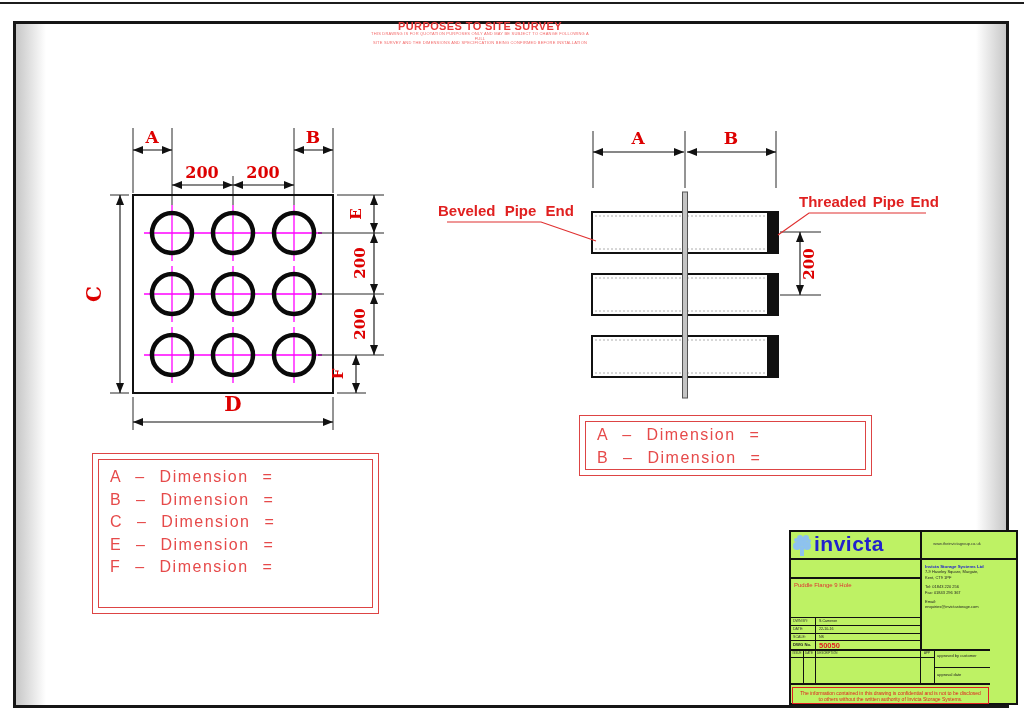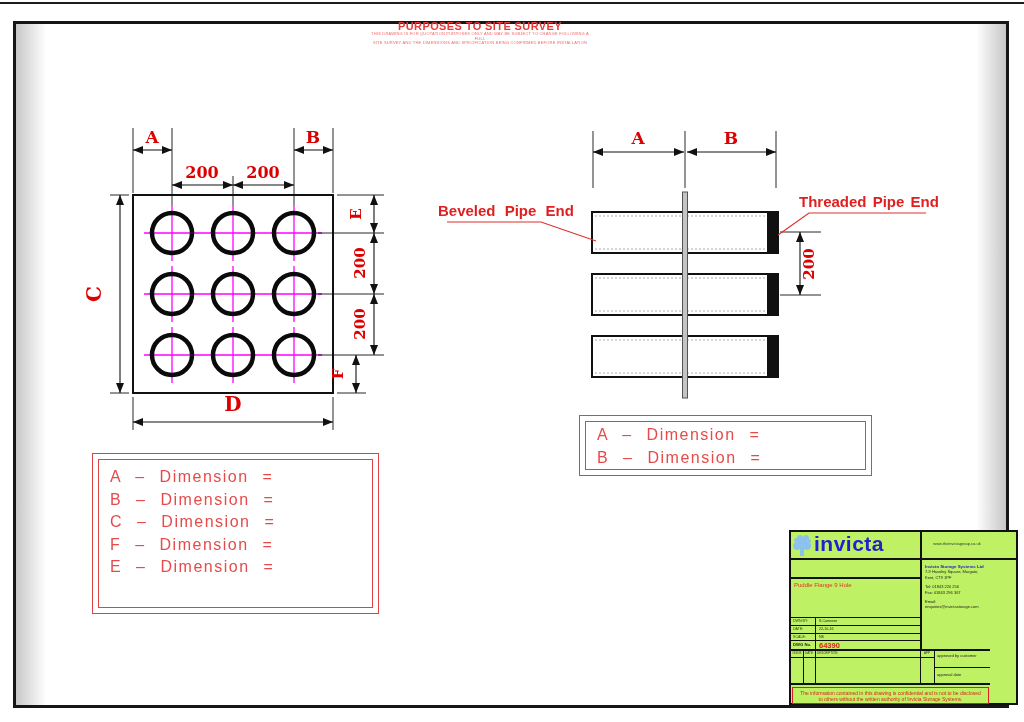--- a/index.html
+++ b/index.html
@@ -194,22 +194,22 @@
     <div class="t">PURPOSES TO SITE SURVEY</div>
     <div class="fp">THIS DRAWING IS FOR QUOTATION PURPOSES ONLY AND MAY BE SUBJECT TO CHANGE FOLLOWING A FULL</div>
     <div class="fp">SITE SURVEY AND THE DIMENSIONS AND SPECIFICATION BEING CONFIRMED BEFORE INSTALLATION</div>
   </div>
 
   <div class="dimbox" style="left:92px;top:453px;width:285px;height:159px;">
     <div class="inner">
       <div class="row">A – Dimension =</div>
       <div class="row">B – Dimension =</div>
       <div class="row">C – Dimension =</div>
+      <div class="row">E – Dimension =</div>
       <div class="row">F – Dimension =</div>
-      <div class="row">E – Dimension =</div>
     </div>
   </div>
 
   <div class="dimbox" style="left:579px;top:415px;width:291px;height:59px;">
     <div class="inner" style="padding-top:2px;">
       <div class="row">A – Dimension =</div>
       <div class="row">B – Dimension =</div>
     </div>
   </div>
 
@@ -253,21 +253,21 @@
     <div class="abs metarow" style="top:93px;height:8px;">
       <span class="mlabel">DATE:</span>
       <span class="mval">22-10-16</span>
     </div>
     <div class="abs metarow" style="top:101px;height:7px;">
       <span class="mlabel">SCALE:</span>
       <span class="mval">NS</span>
     </div>
     <div class="abs metarow" style="top:108px;height:9px;">
       <span class="mlabel dwgl">DWG No.</span>
-      <span class="mval dwgn" style="top:0;">64390</span>
+      <span class="mval dwgn" style="top:0;">50050</span>
     </div>
     <div class="abs mvline"></div>
 
     <div class="abs revtable">
       <div class="rvl" style="left:12px;"></div>
       <div class="rvl" style="left:24px;"></div>
       <div class="rvl" style="left:129px;"></div>
       <div class="rvl" style="left:143px;"></div>
       <div class="revhline"></div>
       <div class="revhead" style="left:0;width:12px;text-align:center;">ISSUE</div>

